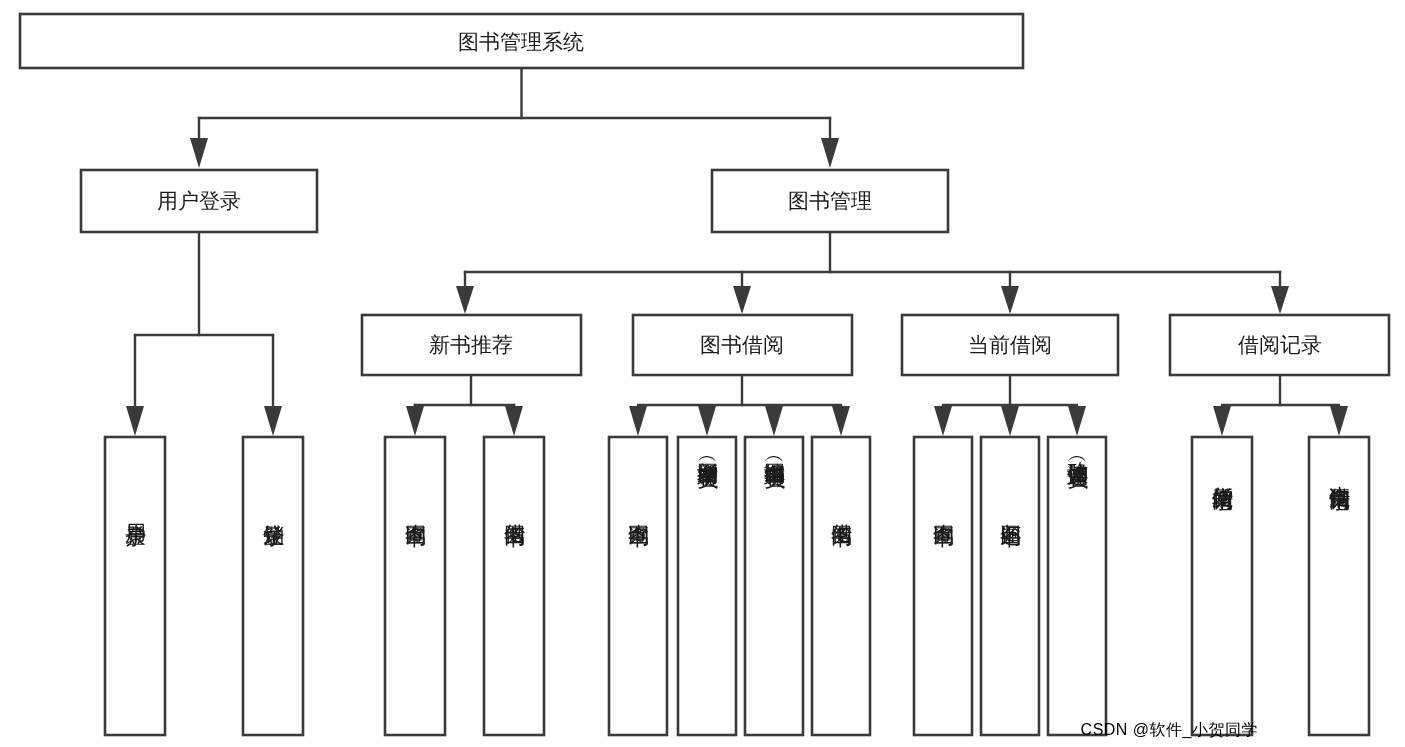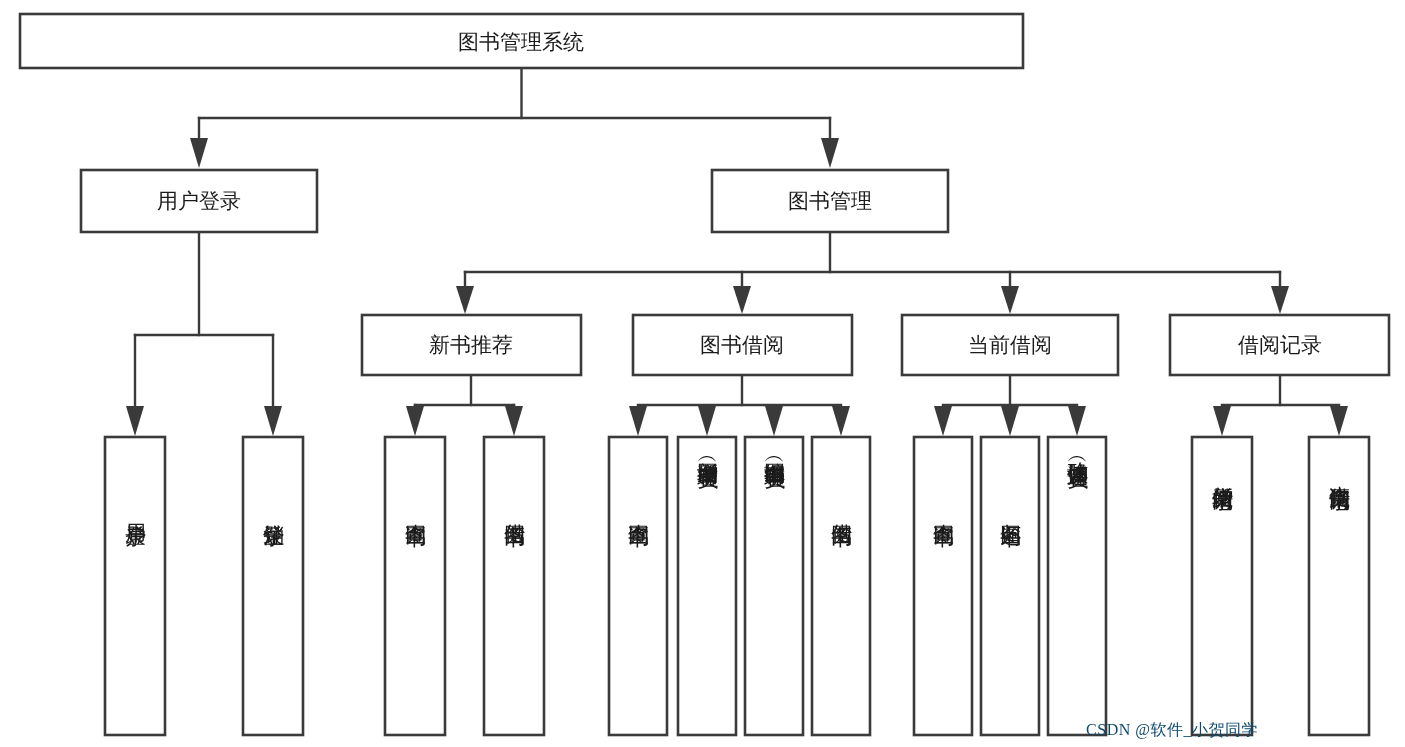--- a/index.html
+++ b/index.html
@@ -63,23 +63,23 @@
     font-size: 21px;
     line-height: 1.12;
     color: #1b1b1b;
     letter-spacing: 1px;
     white-space: nowrap;
   }
   #watermark {
     position: absolute;
     right: 8px;
     bottom: 6px;
-    font-family: Liberation Serif, serif;
+    font-family: Liberation Sans, sans-serif;
     font-size: 16px;
-    color: #0c4a6e;
+    color: #000000;
     letter-spacing: 0.5px;
     white-space: nowrap;
   }
 </style>
 </head>
 <body>
 
 <div id="diagram-root">
 
   <svg class="flow" viewBox="0 0 1405 747">

